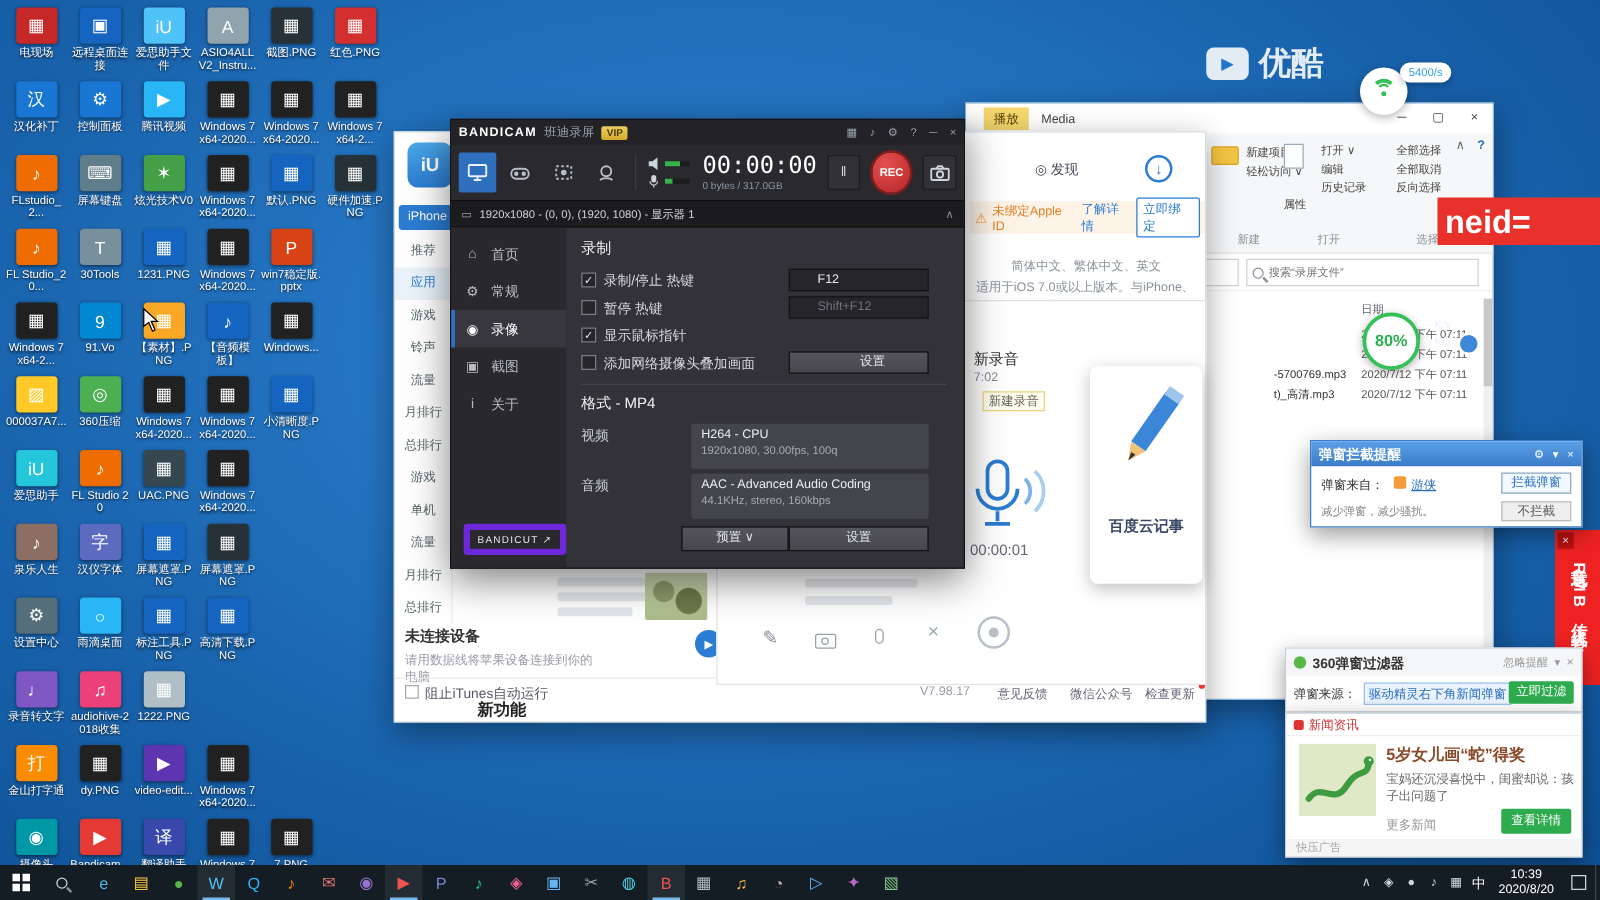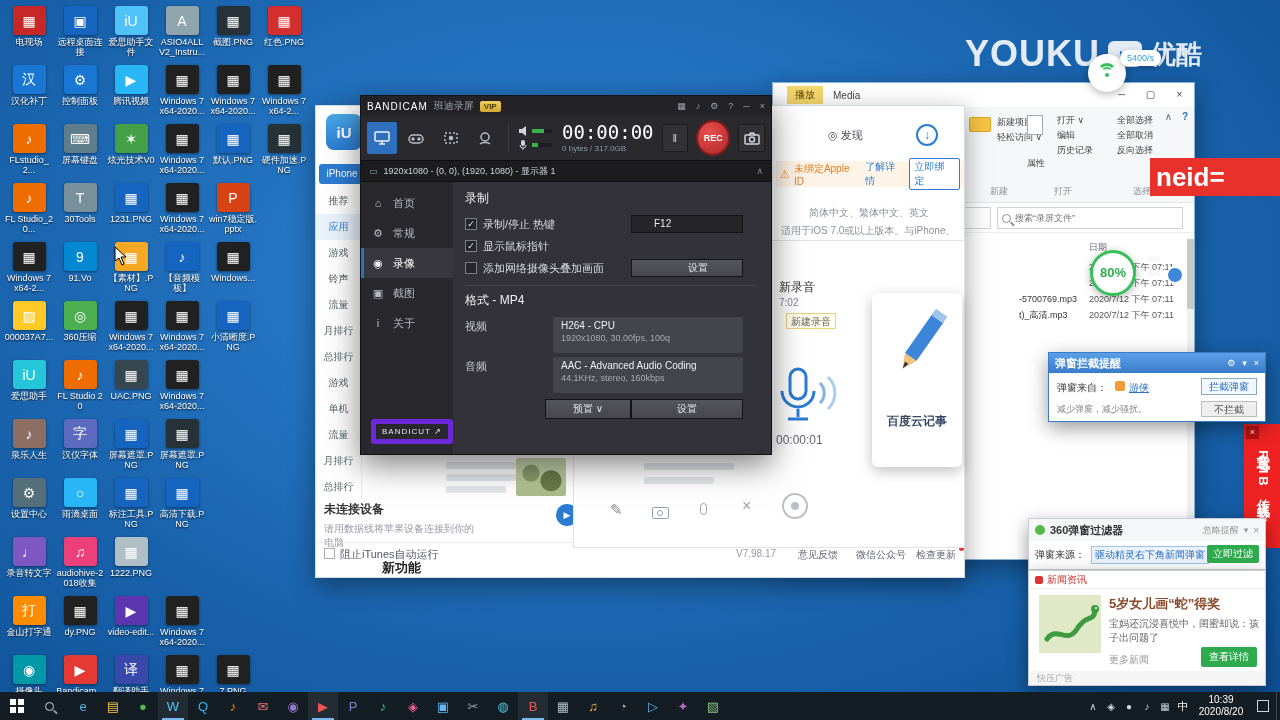--- a/index.html
+++ b/index.html
@@ -47,21 +47,21 @@
   #recorder { left:573px; top:240px; width:392px; height:308px; border:1px solid #e3e3e3; box-shadow:none; }
 
   
   #note { left:872px; top:293px; width:90px; height:174px; background:#fff; border-radius:6px;
           box-shadow:0 4px 14px rgba(0,0,0,.25); }
 
   
   #bandicam { left:360px; top:95px; width:412px; height:360px; background:#323238; border:1px solid #131315;
               box-shadow:0 10px 30px rgba(0,0,0,.5); color:#d6d9dd; font-size:11px; }
   #bc-title { height:20px; background:#232327; display:flex; align-items:center; padding:0 6px; }
-  #bc-title .brand { color:#fff; font-weight:normal; font-size:10px; letter-spacing:1px; }
+  #bc-title .brand { color:#fff; font-weight:bold; font-size:10px; letter-spacing:1px; }
   #bc-title .cn { color:#9aa0a8; font-size:10px; margin-left:6px; }
   #bc-title .vip { background:linear-gradient(#eccf62,#d4a92f); color:#4a3a00; font-size:8px; font-weight:bold;
                    padding:1px 4px; border-radius:2px; margin-left:6px; }
   #bc-title .ticons { margin-left:auto; display:flex; gap:10px; }
   #bc-title .ticons span { color:#9aa0a8; font-size:9px; }
   #bc-tools { height:44px; background:#2a2a2e; display:flex; align-items:center; padding:0 6px; gap:4px; }
   .mode { width:32px; height:32px; border-radius:2px; display:flex; align-items:center; justify-content:center; }
   .mode.on { background:#2e6fbe; }
   .vdiv { width:1px; height:28px; background:#3c3c42; margin:0 4px; }
   .meterline { display:flex; align-items:center; gap:3px; height:10px; }
@@ -815,20 +815,25 @@
       <div id="bandicut"><span>BANDICUT</span> ↗</div>
     </div>
     <div id="bc-main">
       <div class="bc-sec">录制</div>
       <div class="bc-row">
         <span class="cb">✓</span>
         <span>录制/停止 热键</span>
         <span class="bc-input">F12</span>
       </div>
       <div class="bc-row">
+        <span class="cb"></span>
+        <span>暂停 热键</span>
+        <span class="bc-input mut">Shift+F12</span>
+      </div>
+      <div class="bc-row">
         <span class="cb">✓</span>
         <span>显示鼠标指针</span>
       </div>
       <div class="bc-row">
         <span class="cb"></span>
         <span>添加网络摄像头叠加画面</span>
         <span class="bc-input bc-btn" style="line-height:16px;">设置</span>
       </div>
       <div class="bc-divider"></div>
       <div class="bc-sec">格式 - MP4</div>
@@ -848,21 +853,20 @@
       </div>
       <div style="display:flex;justify-content:flex-end;padding-right:14px;margin-top:4px;">
         <span class="bc-btn" style="width:86px;height:20px;line-height:18px;"><span>预置</span> ∨</span>
         <span class="bc-btn" style="width:112px;height:20px;line-height:18px;">设置</span>
       </div>
     </div>
   </div>
 </div>
 
 <div class="abs" style="left:965px;top:33px;display:flex;align-items:center;gap:8px;opacity:.88;z-index:60;">
-  <span style="font-size:36px;font-weight:bold;color:#fff;letter-spacing:1px;">YOUKU</span>
   <span style="width:34px;height:26px;background:#fff;border-radius:6px;display:flex;align-items:center;justify-content:center;color:#1f78d1;font-size:13px;">▶</span>
   <span style="font-size:26px;color:#fff;font-weight:bold;">优酷</span>
 </div>
 
 <div class="abs" style="left:1088px;top:54px;width:38px;height:38px;border-radius:50%;background:#fff;box-shadow:0 2px 8px rgba(0,0,0,.3);z-index:61;">
   <span class="abs" style="left:9px;top:9px;width:20px;height:20px;border:3px solid transparent;border-top-color:#35c05a;border-radius:50%;"></span>
   <span class="abs" style="left:13px;top:13px;width:12px;height:12px;border:2px solid transparent;border-top-color:#35c05a;border-radius:50%;"></span>
   <span class="abs" style="left:17px;top:19px;width:4px;height:4px;border-radius:50%;background:#35c05a;"></span>
 </div>
 <div class="abs" style="left:1120px;top:50px;height:16px;background:#fff;border-radius:8px;padding:0 7px;font-size:9px;line-height:16px;color:#35a0e0;box-shadow:0 2px 6px rgba(0,0,0,.25);z-index:61;">5400/s</div>

